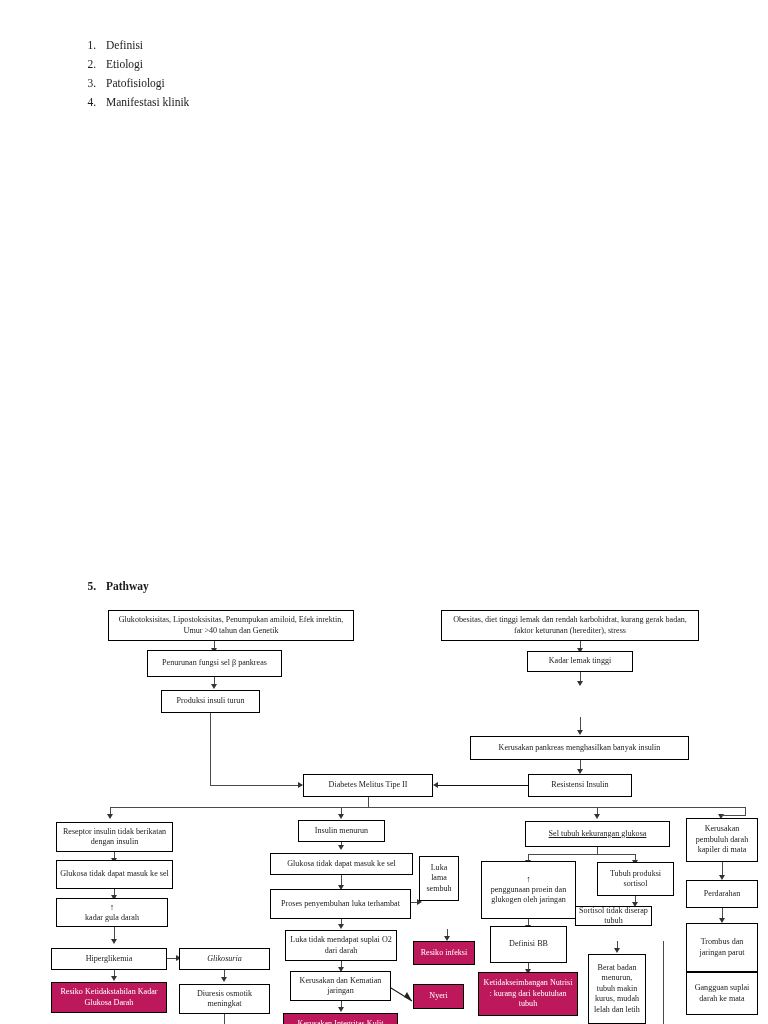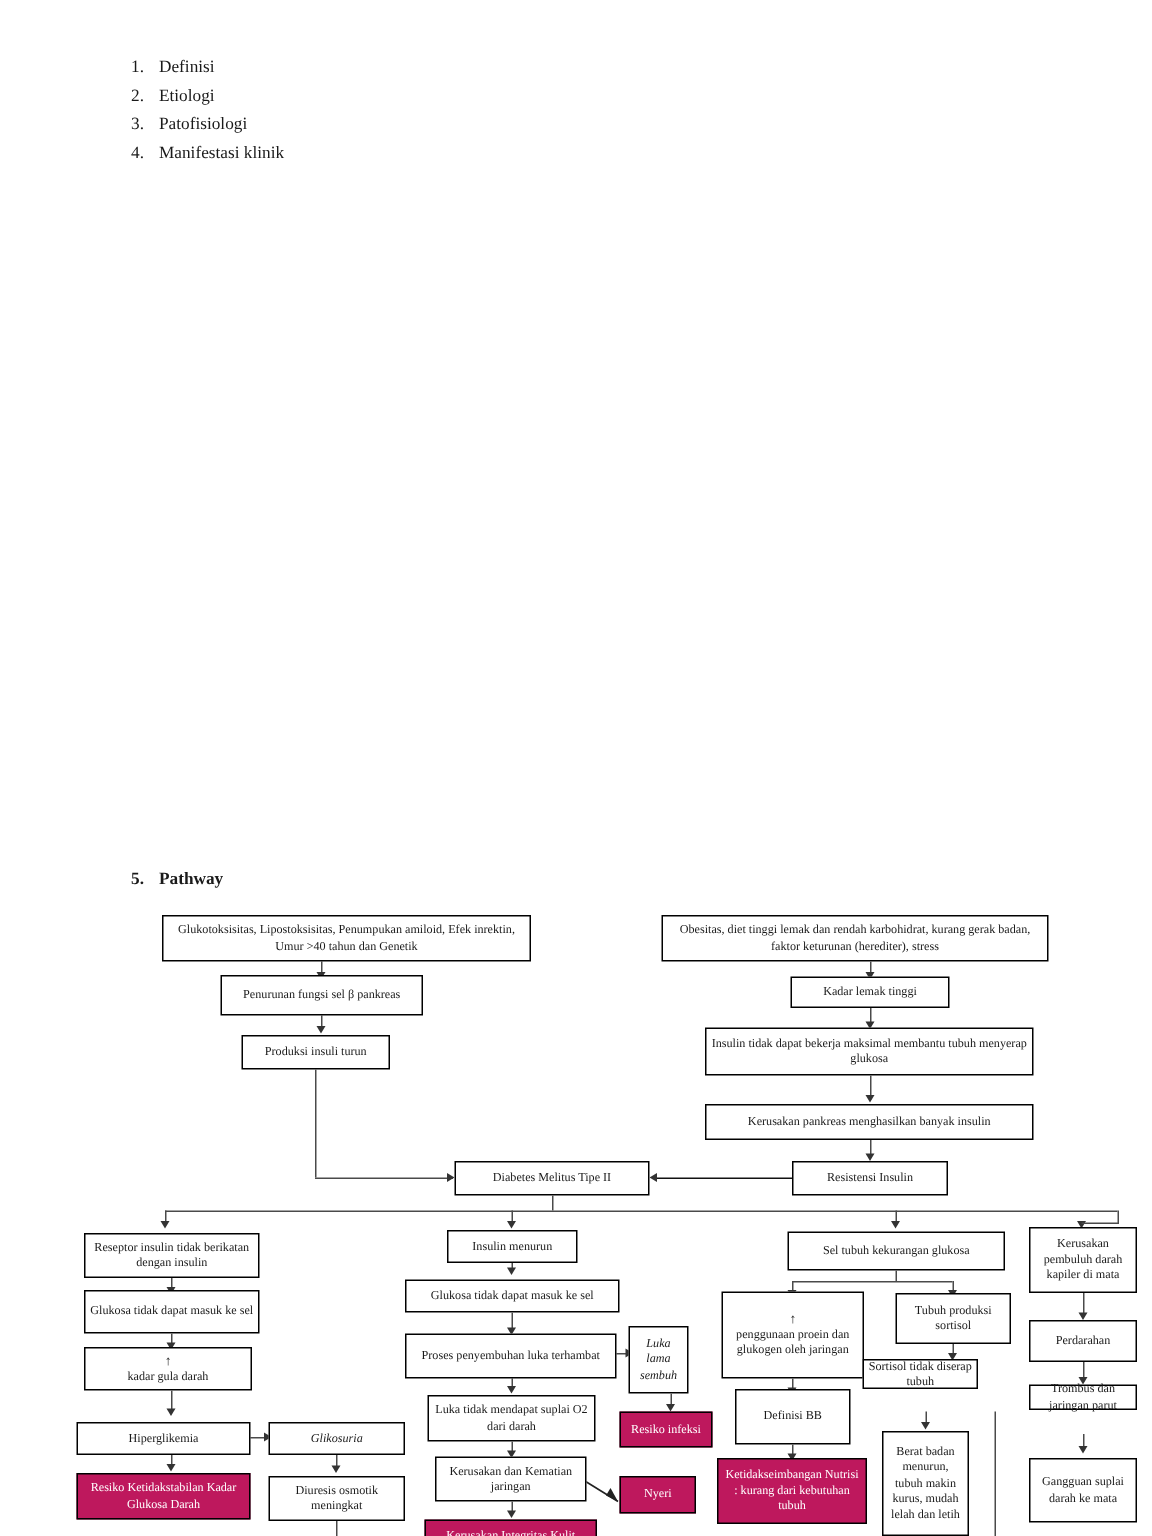--- a/index.html
+++ b/index.html
@@ -174,23 +174,20 @@
   </div>
 
   <div class="node" style="left:441px;top:610px;width:258px;height:31px;">
     <span>Obesitas, diet tinggi lemak dan rendah karbohidrat, kurang gerak badan, faktor keturunan (herediter), stress</span>
   </div>
 
   <div class="node" style="left:527px;top:651px;width:106px;height:21px;">
     <span>Kadar lemak tinggi</span>
   </div>
 
-  <div class="node" style="left:470px;top:685px;width:219px;height:32px;">
-    <span>Insulin tidak dapat bekerja maksimal membantu tubuh menyerap glukosa</span>
-  </div>
 
   <div class="node" style="left:470px;top:736px;width:219px;height:24px;">
     <span>Kerusakan pankreas menghasilkan banyak insulin</span>
   </div>
 
   <div class="node" style="left:528px;top:774px;width:104px;height:23px;">
     <span>Resistensi Insulin</span>
   </div>
 
   <div class="node" style="left:303px;top:774px;width:130px;height:23px;">
@@ -245,33 +242,33 @@
   </div>
 
   <div class="node" style="left:290px;top:971px;width:101px;height:30px;">
     <span>Kerusakan dan Kematian jaringan</span>
   </div>
 
   <div class="node dark" style="left:283px;top:1013px;width:115px;height:22px;">
     <span>Kerusakan Integritas Kulit</span>
   </div>
 
-  <div class="node" style="left:419px;top:884px;width:40px;height:45px;font-style:italic;">
+  <div class="node" style="left:419px;top:856px;width:40px;height:45px;">
     <span>Luka lama sembuh</span>
   </div>
 
   <div class="node dark" style="left:413px;top:941px;width:62px;height:24px;">
     <span>Resiko infeksi</span>
   </div>
 
   <div class="node dark" style="left:413px;top:984px;width:51px;height:25px;">
     <span>Nyeri</span>
   </div>
 
-  <div class="node" style="left:525px;top:821px;width:145px;height:26px;">
+  <div class="node" style="left:525px;top:821px;width:145px;height:26px;text-decoration:underline;">
     <span>Sel tubuh kekurangan glukosa</span>
   </div>
 
   <div class="node" style="left:481px;top:861px;width:95px;height:58px;">
     <span>
       <span class="updot">↑</span>
       <span>penggunaan proein dan glukogen oleh jaringan</span>
     </span>
   </div>
 
@@ -296,21 +293,21 @@
   </div>
 
   <div class="node" style="left:588px;top:954px;width:58px;height:70px;">
     <span>Berat badan menurun, tubuh makin kurus, mudah lelah dan letih</span>
   </div>
 
   <div class="node" style="left:686px;top:880px;width:72px;height:28px;">
     <span>Perdarahan</span>
   </div>
 
-  <div class="node" style="left:686px;top:923px;width:72px;height:17px;">
+  <div class="node" style="left:686px;top:923px;width:72px;height:49px;">
     <span>Trombus dan jaringan parut</span>
   </div>
 
   <div class="node" style="left:686px;top:972px;width:72px;height:43px;">
     <span>Gangguan suplai darah ke mata</span>
   </div>
 
 </div>
 
 </body></html>

